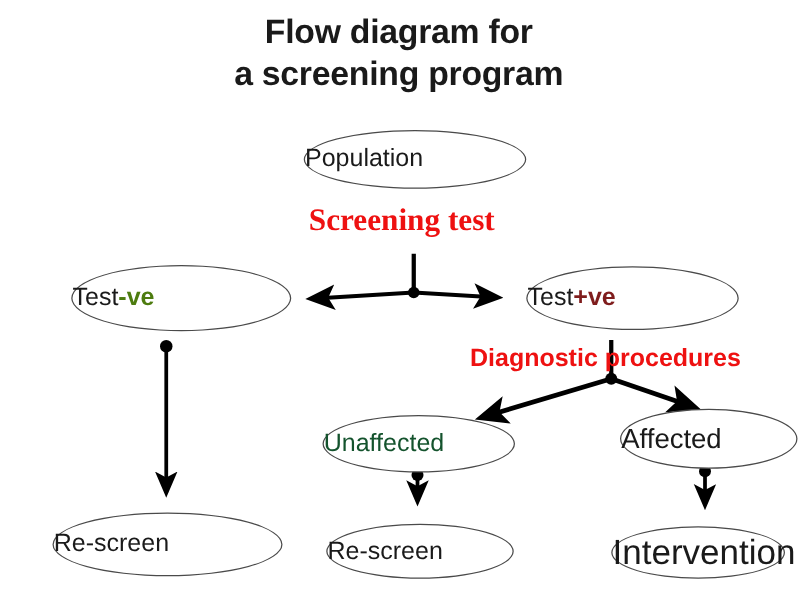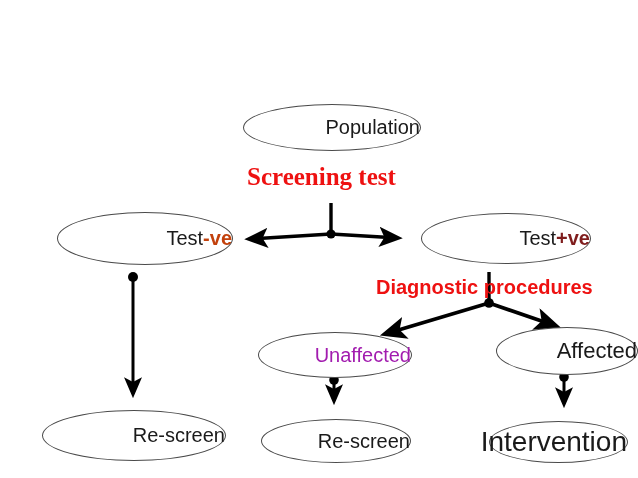--- a/index.html
+++ b/index.html
@@ -37,21 +37,21 @@
     font-weight: bold;
     line-height: 1.27;
     color: #1a1a1a;
     letter-spacing: -0.2px;
   }
   .title .line { display: block; }
   .node {
     position: absolute;
     display: flex;
     align-items: center;
-    justify-content: flex-end;
+    justify-content: flex-start;
     box-sizing: border-box;
     border: 1.3px solid #4a4a4a;
     border-radius: 50%;
     background: #ffffff;
     color: #1a1a1a;
     font-family: "Liberation Sans", sans-serif;
     font-size: 20px;
     white-space: nowrap;
   }
   .node .txt { display: inline-block; }
@@ -116,35 +116,39 @@
       <line x1="334" y1="380" x2="334" y2="401" stroke="#000000" stroke-width="3" marker-end="url(#ah)"></line>
       <circle cx="334" cy="380" r="4.8" fill="#000000"></circle>
     </g>
 
     <g>
       <line x1="564" y1="377" x2="564" y2="404" stroke="#000000" stroke-width="3" marker-end="url(#ah)"></line>
       <circle cx="564" cy="377" r="4.8" fill="#000000"></circle>
     </g>
   </svg>
 
+  <div class="title">
+    <span class="line">Flow diagram for</span>
+    <span class="line">a screening program</span>
+  </div>
 
   <div id="nodes-layer">
       <div class="node" style="left: 243px; top: 104px; width: 178px; height: 47px; font-size: 20px; border-color: rgb(74, 74, 74);">
         <span class="txt" style="color: rgb(26, 26, 26);">Population</span>
       </div>
       <div class="node" style="left: 57px; top: 212px; width: 176px; height: 53px; font-size: 20px; border-color: rgb(74, 74, 74);">
         <span class="txt" style="color: rgb(26, 26, 26);">Test </span>
-        <span class="txt hi" style="color: #c2410c;">-ve</span>
+        <span class="txt hi" style="color: #4d7c0f;">-ve</span>
       </div>
       <div class="node" style="left: 421px; top: 213px; width: 170px; height: 51px; font-size: 20px; border-color: rgb(74, 74, 74);">
         <span class="txt" style="color: rgb(26, 26, 26);">Test </span>
         <span class="txt hi" style="color: #7f1d1d;">+ve</span>
       </div>
       <div class="node" style="left: 258px; top: 332px; width: 154px; height: 46px; font-size: 20px; border-color: rgb(74, 74, 74);">
-        <span class="txt" style="color: #a21caf;">Unaffected</span>
+        <span class="txt" style="color: #14532d;">Unaffected</span>
       </div>
       <div class="node" style="left: 496px; top: 327px; width: 142px; height: 48px; font-size: 22px; border-color: rgb(74, 74, 74);">
         <span class="txt" style="color: rgb(26, 26, 26);">Affected</span>
       </div>
       <div class="node" style="left: 42px; top: 410px; width: 184px; height: 51px; font-size: 20px; border-color: rgb(74, 74, 74);">
         <span class="txt" style="color: rgb(26, 26, 26);">Re-screen</span>
       </div>
       <div class="node" style="left: 261px; top: 419px; width: 150px; height: 44px; font-size: 20px; border-color: rgb(74, 74, 74);">
         <span class="txt" style="color: rgb(26, 26, 26);">Re-screen</span>
       </div>

